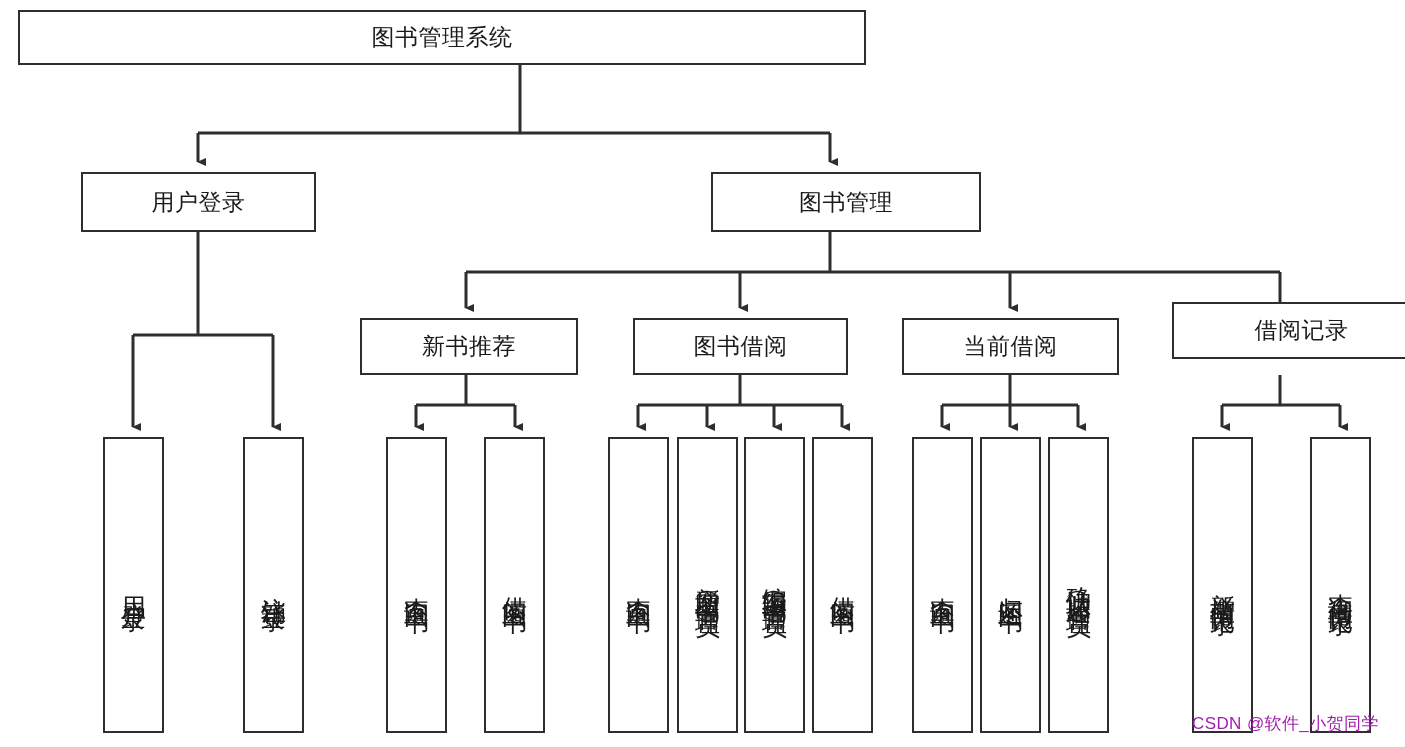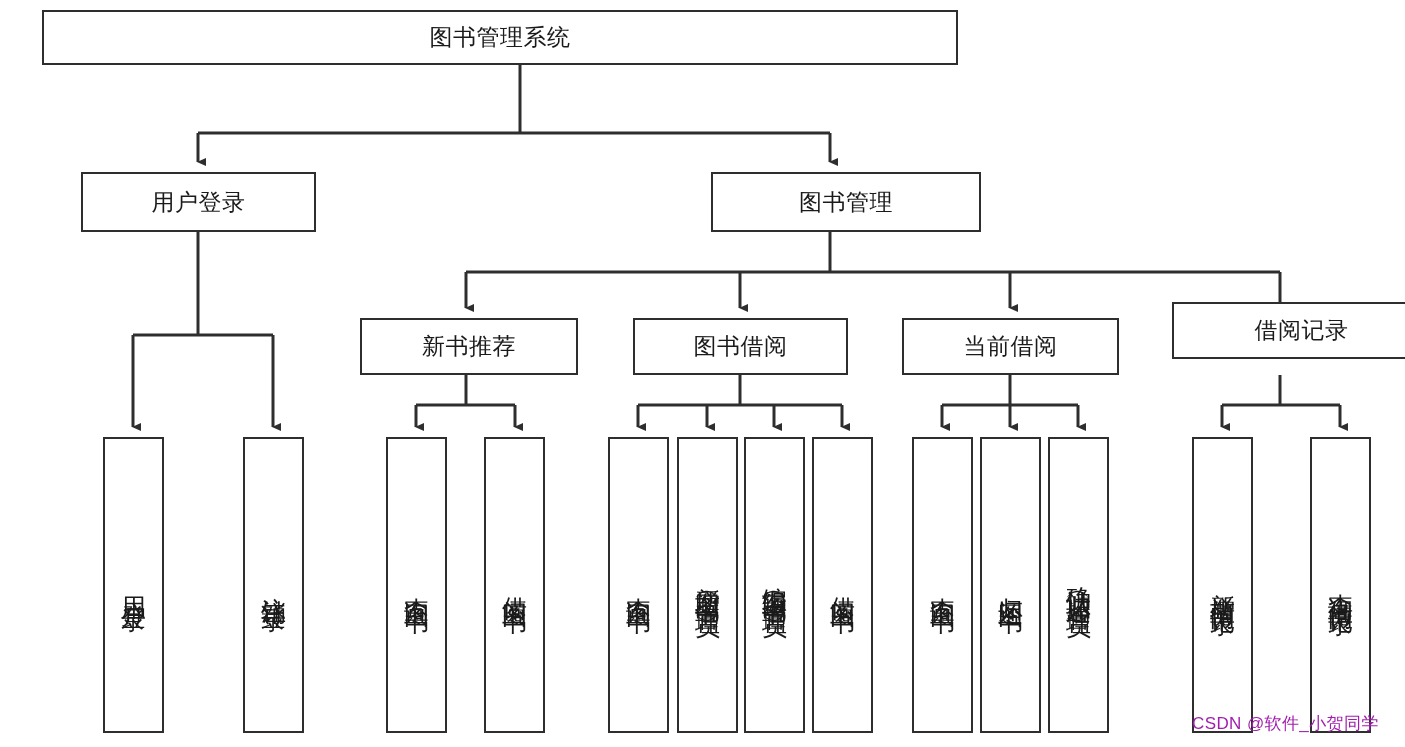--- a/index.html
+++ b/index.html
@@ -121,21 +121,21 @@
       <path d="M 1010 405 L 1010 427" marker-end="url(#arrowhead)"></path>
       <path d="M 1078 405 L 1078 427" marker-end="url(#arrowhead)"></path>
 
       <path d="M 1280 375 L 1280 405"></path>
       <path d="M 1222 405 L 1340 405"></path>
       <path d="M 1222 405 L 1222 427" marker-end="url(#arrowhead)"></path>
       <path d="M 1340 405 L 1340 427" marker-end="url(#arrowhead)"></path>
     </g>
   </svg>
 
-  <div class="node-box node-root node-horizontal" style="left:18px; top:10px; width:916px; height:55px;margin-left:24px;">
+  <div class="node-box node-root node-horizontal" style="left:18px; top:10px; width:848px; height:55px;">
     <span class="node-label">图书管理系统</span>
   </div>
 
   <div class="node-box node-horizontal" style="left:81px; top:172px; width:235px; height:60px;">
     <span class="node-label">用户登录</span>
   </div>
   <div class="node-box node-horizontal" style="left:711px; top:172px; width:270px; height:60px;">
     <span class="node-label">图书管理</span>
   </div>
 

